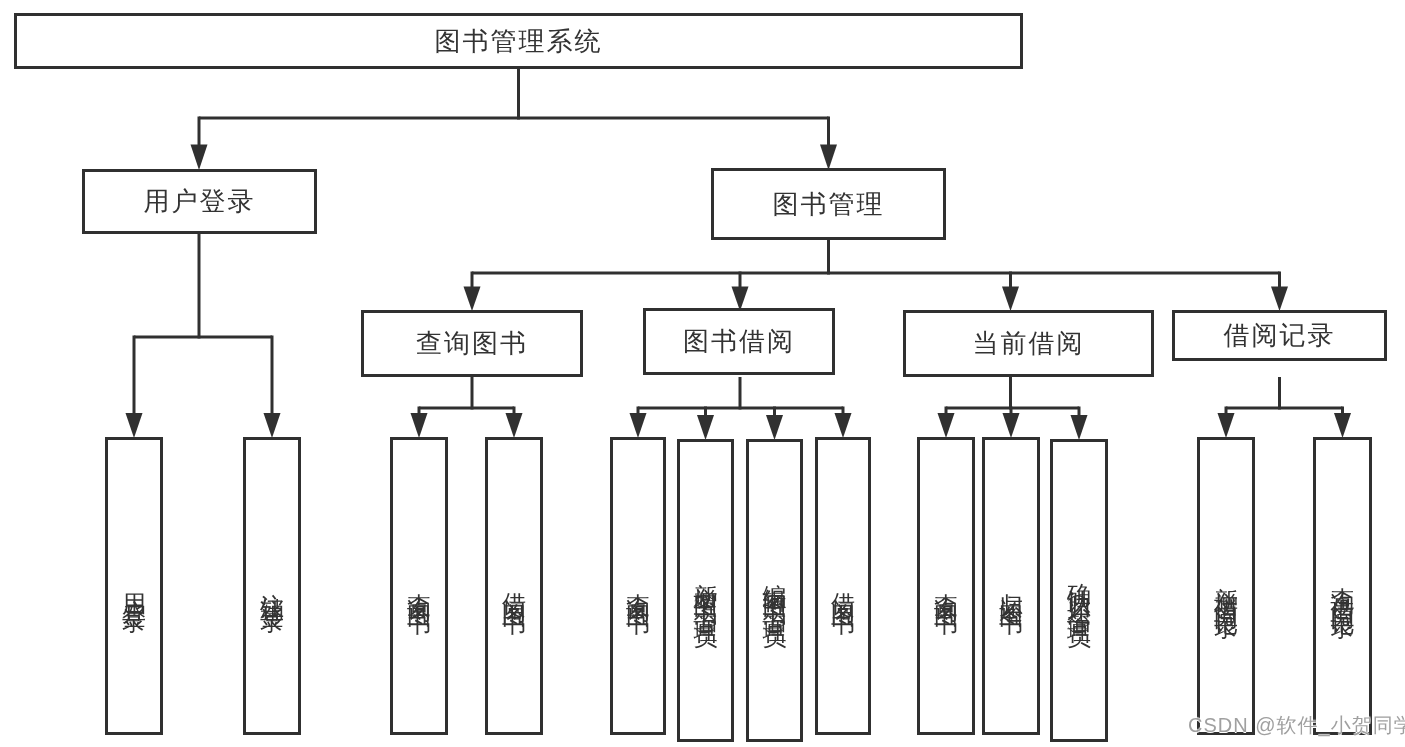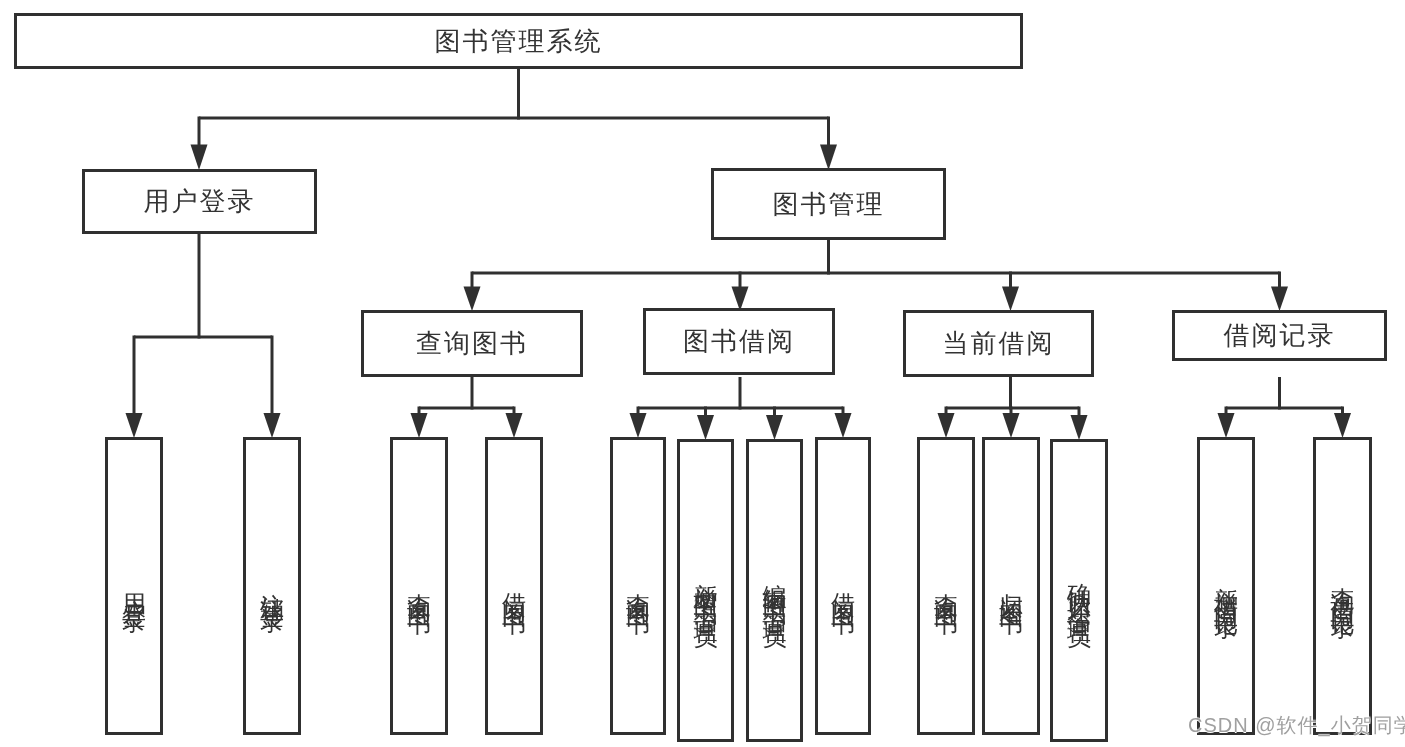--- a/index.html
+++ b/index.html
@@ -129,21 +129,21 @@
     </g>
   </svg>
 
   <div class="node hbox" style="left:14px;top:13px;width:1009px;height:56px;">图书管理系统</div>
 
   <div class="node hbox" style="left:82px;top:169px;width:235px;height:65px;">用户登录</div>
   <div class="node hbox" style="left:711px;top:168px;width:235px;height:72px;">图书管理</div>
 
   <div class="node hbox" style="left:361px;top:310px;width:222px;height:67px;">查询图书</div>
   <div class="node hbox" style="left:632px;top:308px;width:192px;height:67px;margin-left:11px;">图书借阅</div>
-  <div class="node hbox" style="left:903px;top:310px;width:191px;height:67px;">当前借阅</div>
+  <div class="node hbox" style="left:903px;top:310px;width:251px;height:67px;">当前借阅</div>
   <div class="node hbox" style="left:1172px;top:310px;width:215px;height:51px;">借阅记录</div>
 
   <div class="node vbox" style="left:105px;top:437px;width:58px;height:298px;">用户登录</div>
   <div class="node vbox" style="left:243px;top:437px;width:58px;height:298px;">注销登录</div>
 
   <div class="node vbox" style="left:390px;top:437px;width:58px;height:298px;">查询图书</div>
   <div class="node vbox" style="left:485px;top:437px;width:58px;height:298px;">借阅图书</div>
 
   <div class="node vbox" style="left:610px;top:437px;width:56px;height:298px;">查询图书</div>
   <div class="node vbox" style="left:677px;top:439px;width:57px;height:303px;">新增图书（管理员）</div>

